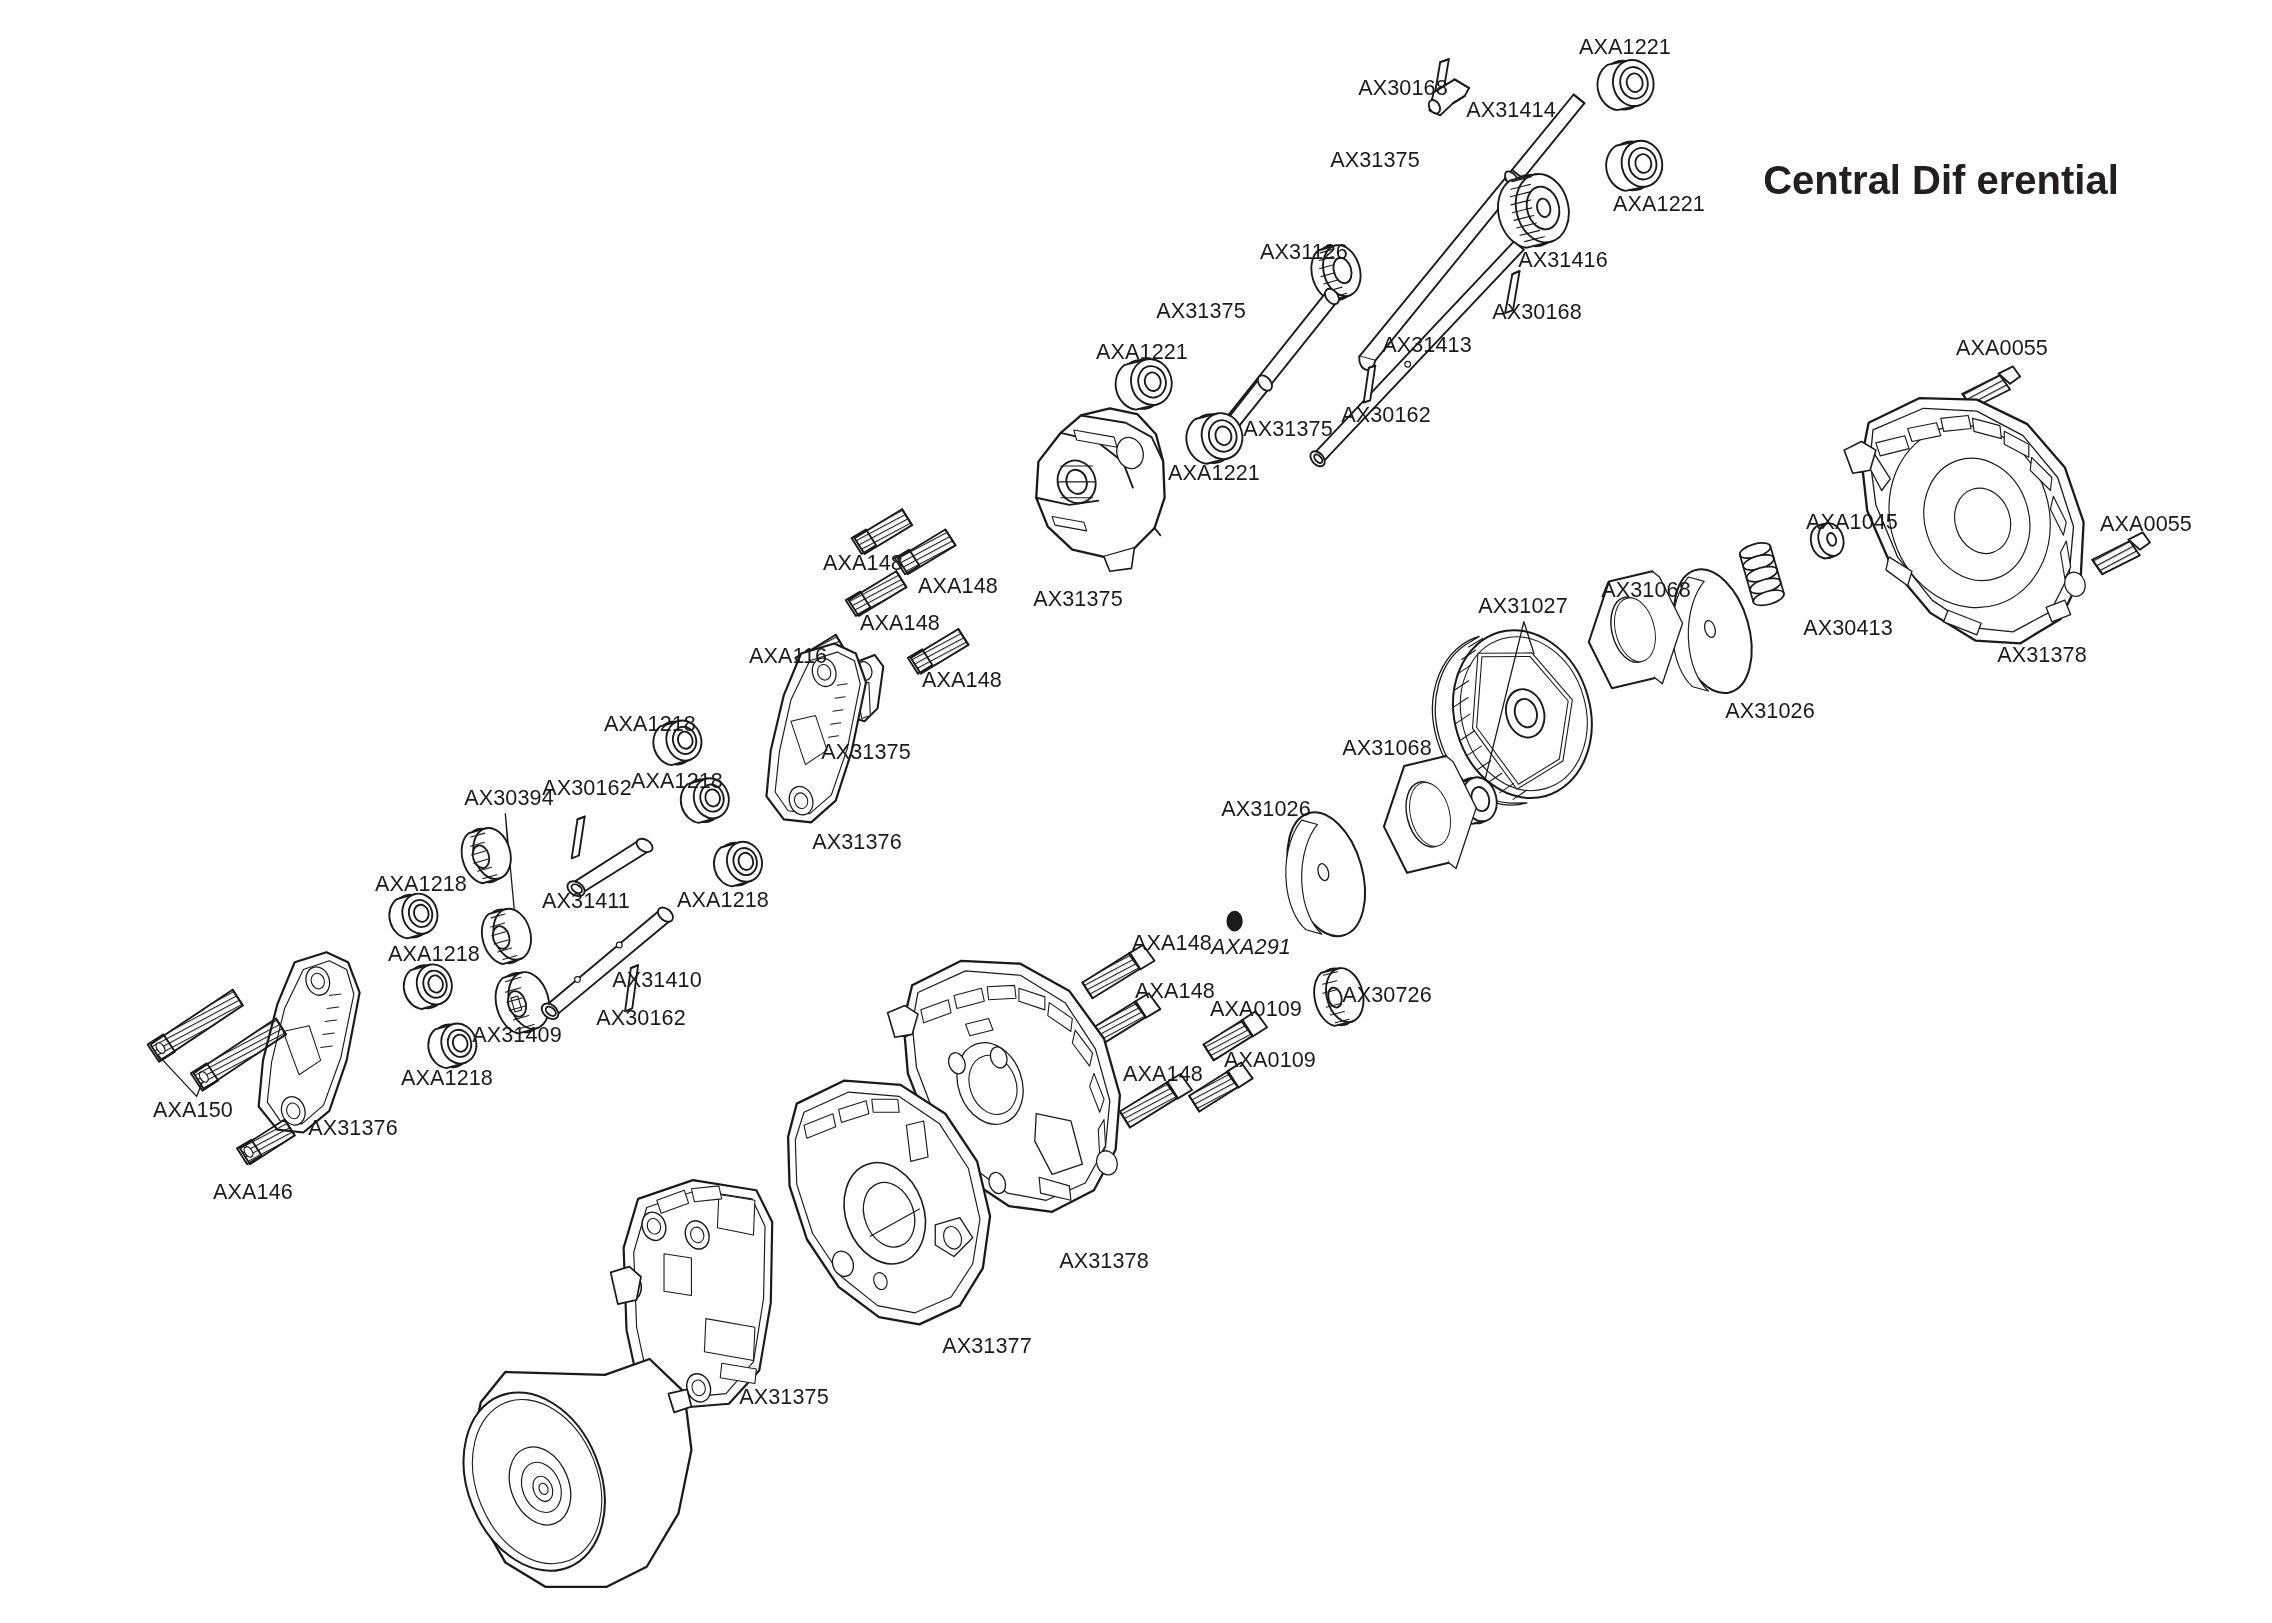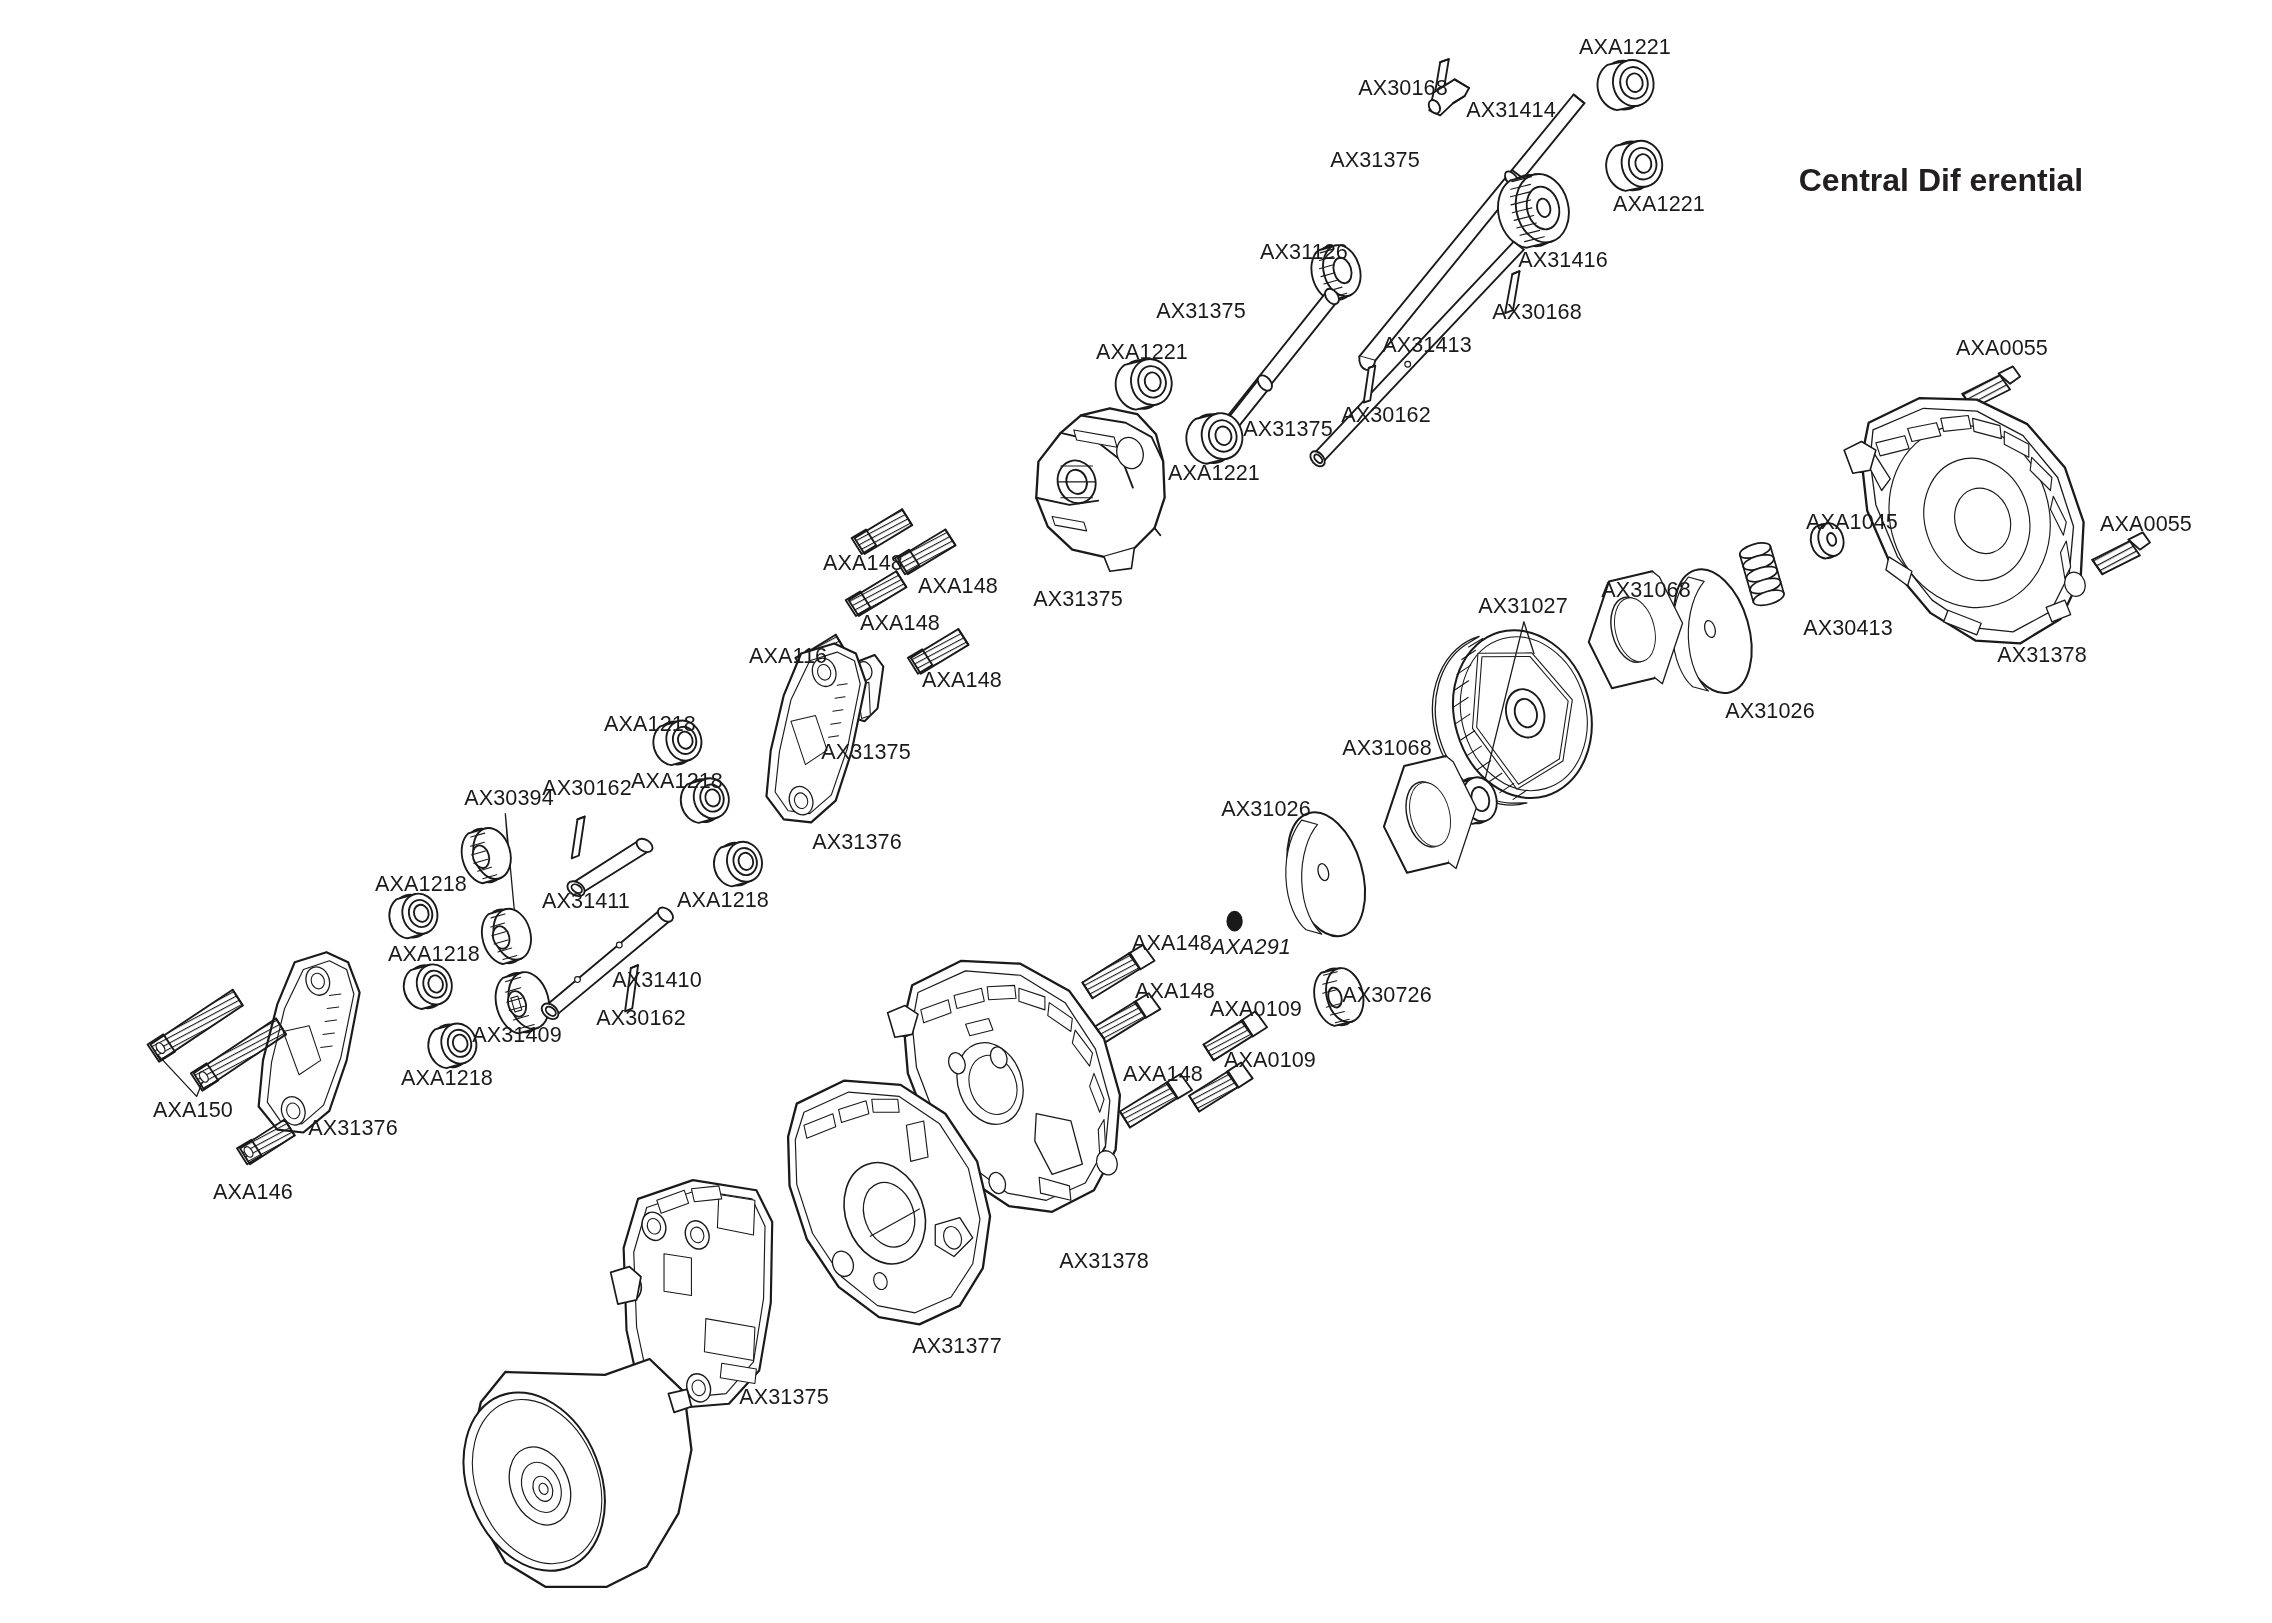--- a/index.html
+++ b/index.html
@@ -8,21 +8,21 @@
     font-family:"Liberation Sans", sans-serif;
   }
   #artwork{position:absolute;left:0;top:0;width:2273px;height:1623px;}
   .lbl{
     position:absolute;white-space:nowrap;color:#1a1a1a;
     font-family:"Liberation Sans", sans-serif;font-size:21.6px;letter-spacing:0.1px;
     transform:translate(-50%,-50%);line-height:1;
   }
   #title{
     position:absolute;color:#231f20;font-family:"Liberation Sans", sans-serif;
-    font-weight:bold;font-size:32px;letter-spacing:0px;white-space:nowrap;
+    font-weight:bold;font-size:40px;letter-spacing:0px;white-space:nowrap;
     transform:translate(-50%,-50%);
   }
 </style>
 </head>
 <body>
 
 <div id="sheet">
 
   <svg id="artwork" viewBox="0 0 3150 2250">
     <defs>
@@ -668,18 +668,18 @@
       <div class="lbl" style="left: 353px; top: 1128px;">AX31376</div>
       <div class="lbl" style="left: 253px; top: 1192px;">AXA146</div>
       <div class="lbl" style="left: 1172px; top: 943px;">AXA148</div>
       <div class="lbl" style="left: 1175px; top: 991px;">AXA148</div>
       <div class="lbl" style="left: 1251px; top: 947px; font-style: italic;">AXA291</div>
       <div class="lbl" style="left: 1387px; top: 995px;">AX30726</div>
       <div class="lbl" style="left: 1256px; top: 1009px;">AXA0109</div>
       <div class="lbl" style="left: 1270px; top: 1060px;">AXA0109</div>
       <div class="lbl" style="left: 1163px; top: 1074px;">AXA148</div>
       <div class="lbl" style="left: 1104px; top: 1261px;">AX31378</div>
-      <div class="lbl" style="left: 957px; top: 1346px;">AX31377</div>
+      <div class="lbl" style="left: 987px; top: 1346px;">AX31377</div>
       <div class="lbl" style="left: 784px; top: 1397px;">AX31375</div>
     </div>
 
 </div>
 
 
 </body></html>

